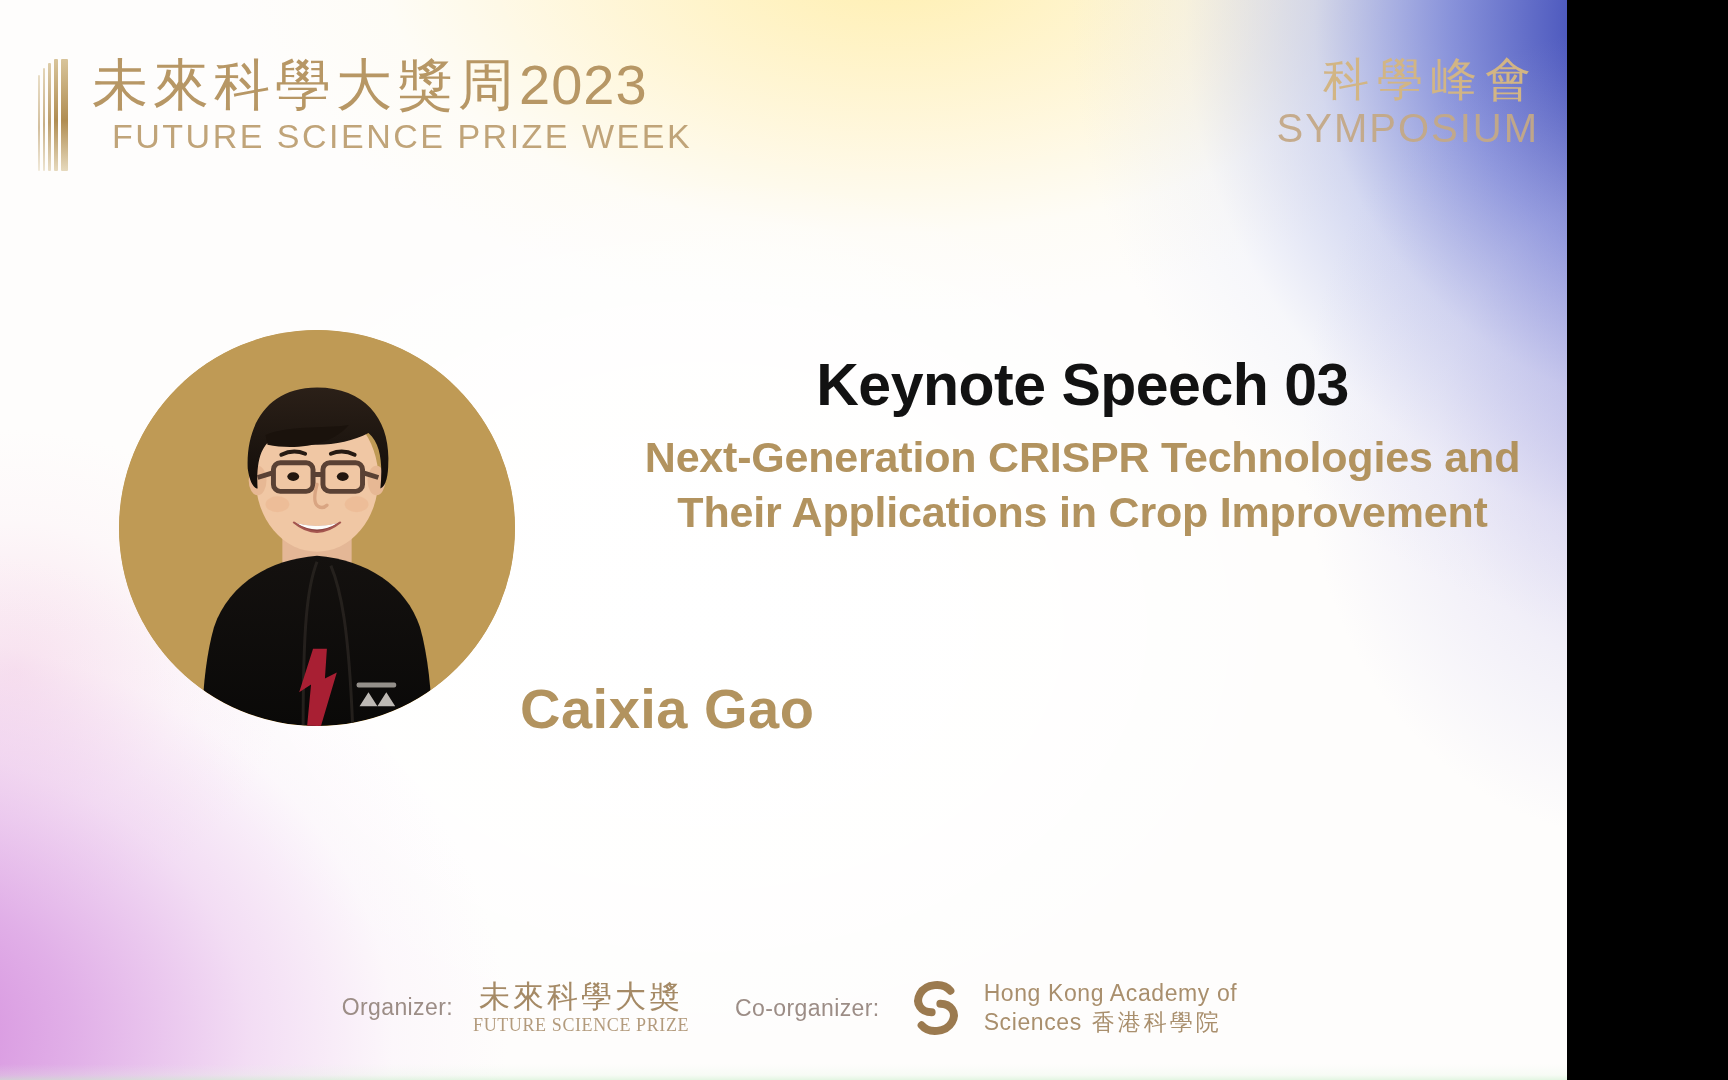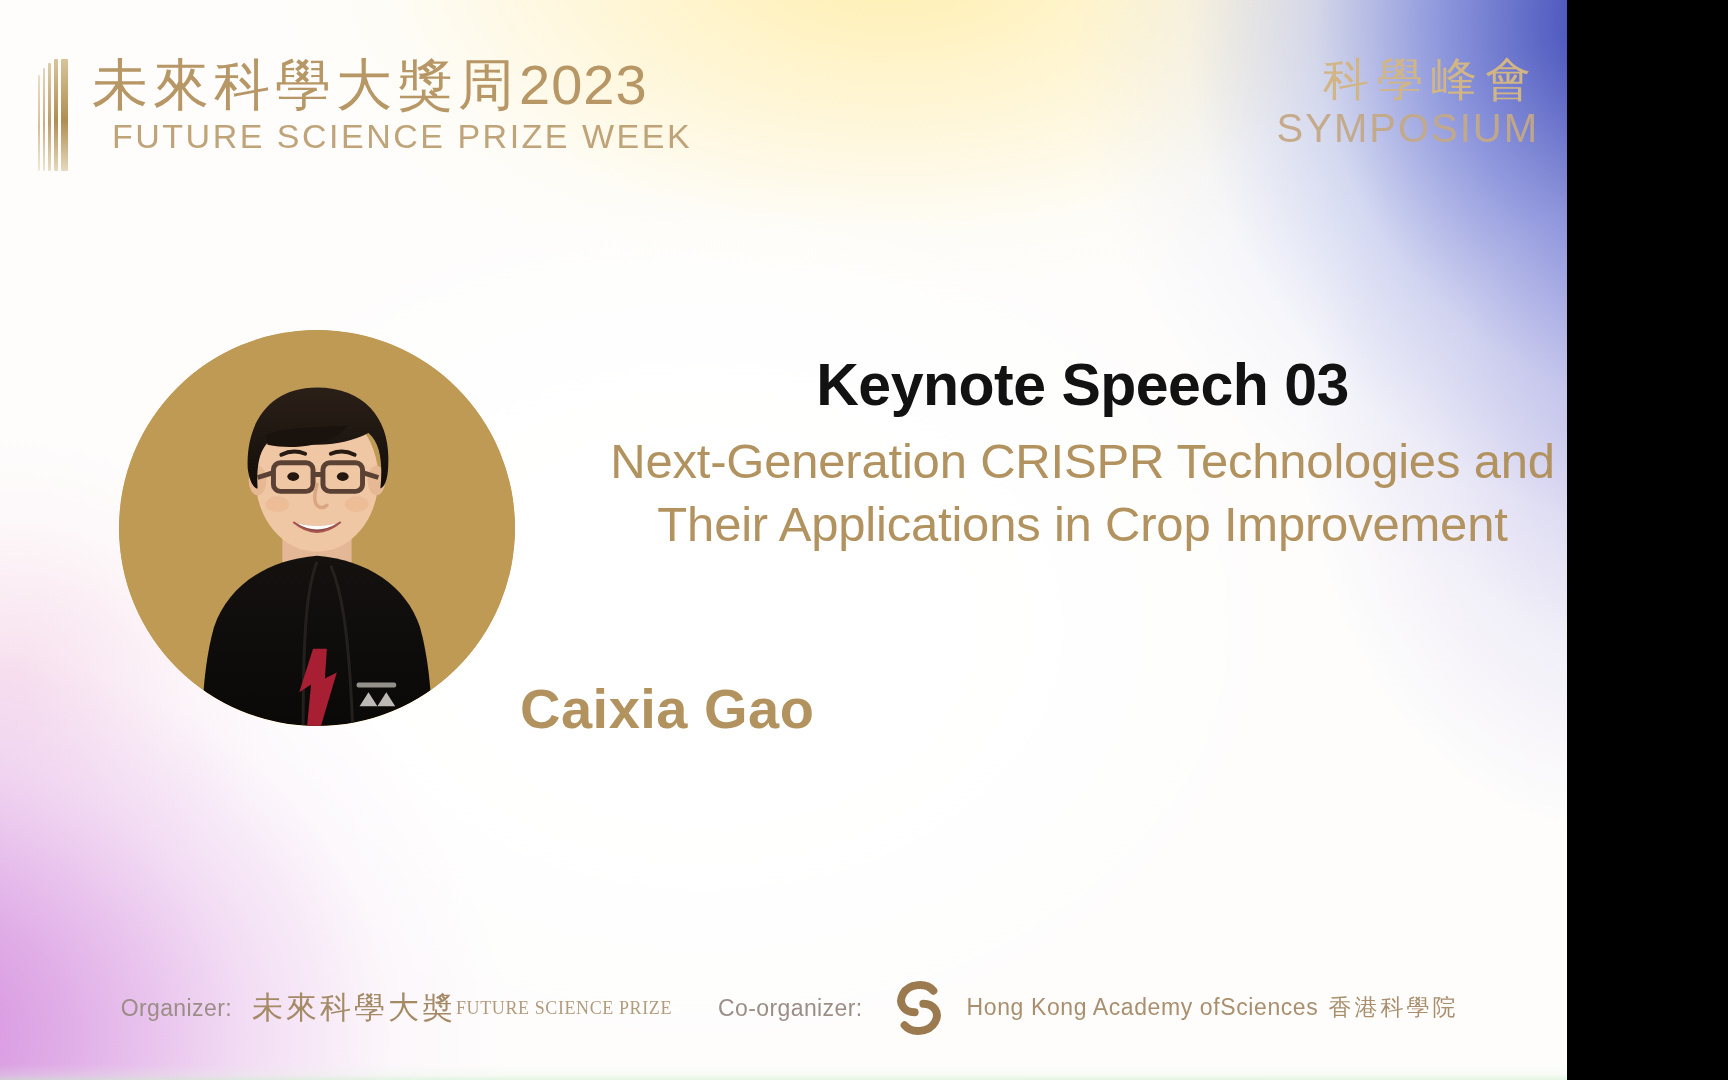--- a/index.html
+++ b/index.html
@@ -157,22 +157,22 @@
   .speech-label {
     font-size: 59px;
     font-weight: 700;
     color: #121212;
     letter-spacing: -0.5px;
     line-height: 1.12;
     white-space: nowrap;
   }
   .speech-title {
     margin-top: 12px;
-    font-size: 49px;
-    font-weight: 400;
+    font-size: 43px;
+    font-weight: 700;
     color: #b2935f;
     line-height: 1.28;
     letter-spacing: -0.2px;
   }
   .speaker-name {
     position: absolute;
     left: 520px;
     top: 676px;
     width: 1125px;
     text-align: left;
@@ -197,41 +197,41 @@
     display: flex;
     align-items: center;
     gap: 20px;
   }
   .org-label {
     font-size: 23px;
     color: #9c8d86;
     letter-spacing: .4px;
     white-space: nowrap;
   }
-  .fsp-logo { display: flex; flex-direction: row; align-items: center; }
+  .fsp-logo { display: flex; flex-direction: column; align-items: center; }
   .fsp-cn {
     font-size: 31px;
     letter-spacing: 3px;
     color: #a58a66;
     line-height: 1.08;
     white-space: nowrap;
   }
   .fsp-en {
     font-size: 18px;
     letter-spacing: .6px;
     color: #b39b7d;
     line-height: 1.1;
     margin-top: 2px;
     white-space: nowrap;
     font-family: Liberation Serif, serif;
   }
   .hk-logo { display: flex; align-items: center; gap: 12px; }
   .hk-mark { width: 72px; height: 72px; flex: 0 0 auto; }
   .hk-mark svg { display: block; width: 100%; height: 100%; }
-  .hk-text { display: flex; flex-direction: row; }
+  .hk-text { display: flex; flex-direction: column; }
   .hk-l1, .hk-l2 {
     font-size: 23px;
     letter-spacing: .6px;
     color: #a98f6d;
     line-height: 1.28;
     white-space: nowrap;
   }
   .hk-l2 .hk-cn { letter-spacing: 3px; text-align: right; }
 </style>
 </head>

